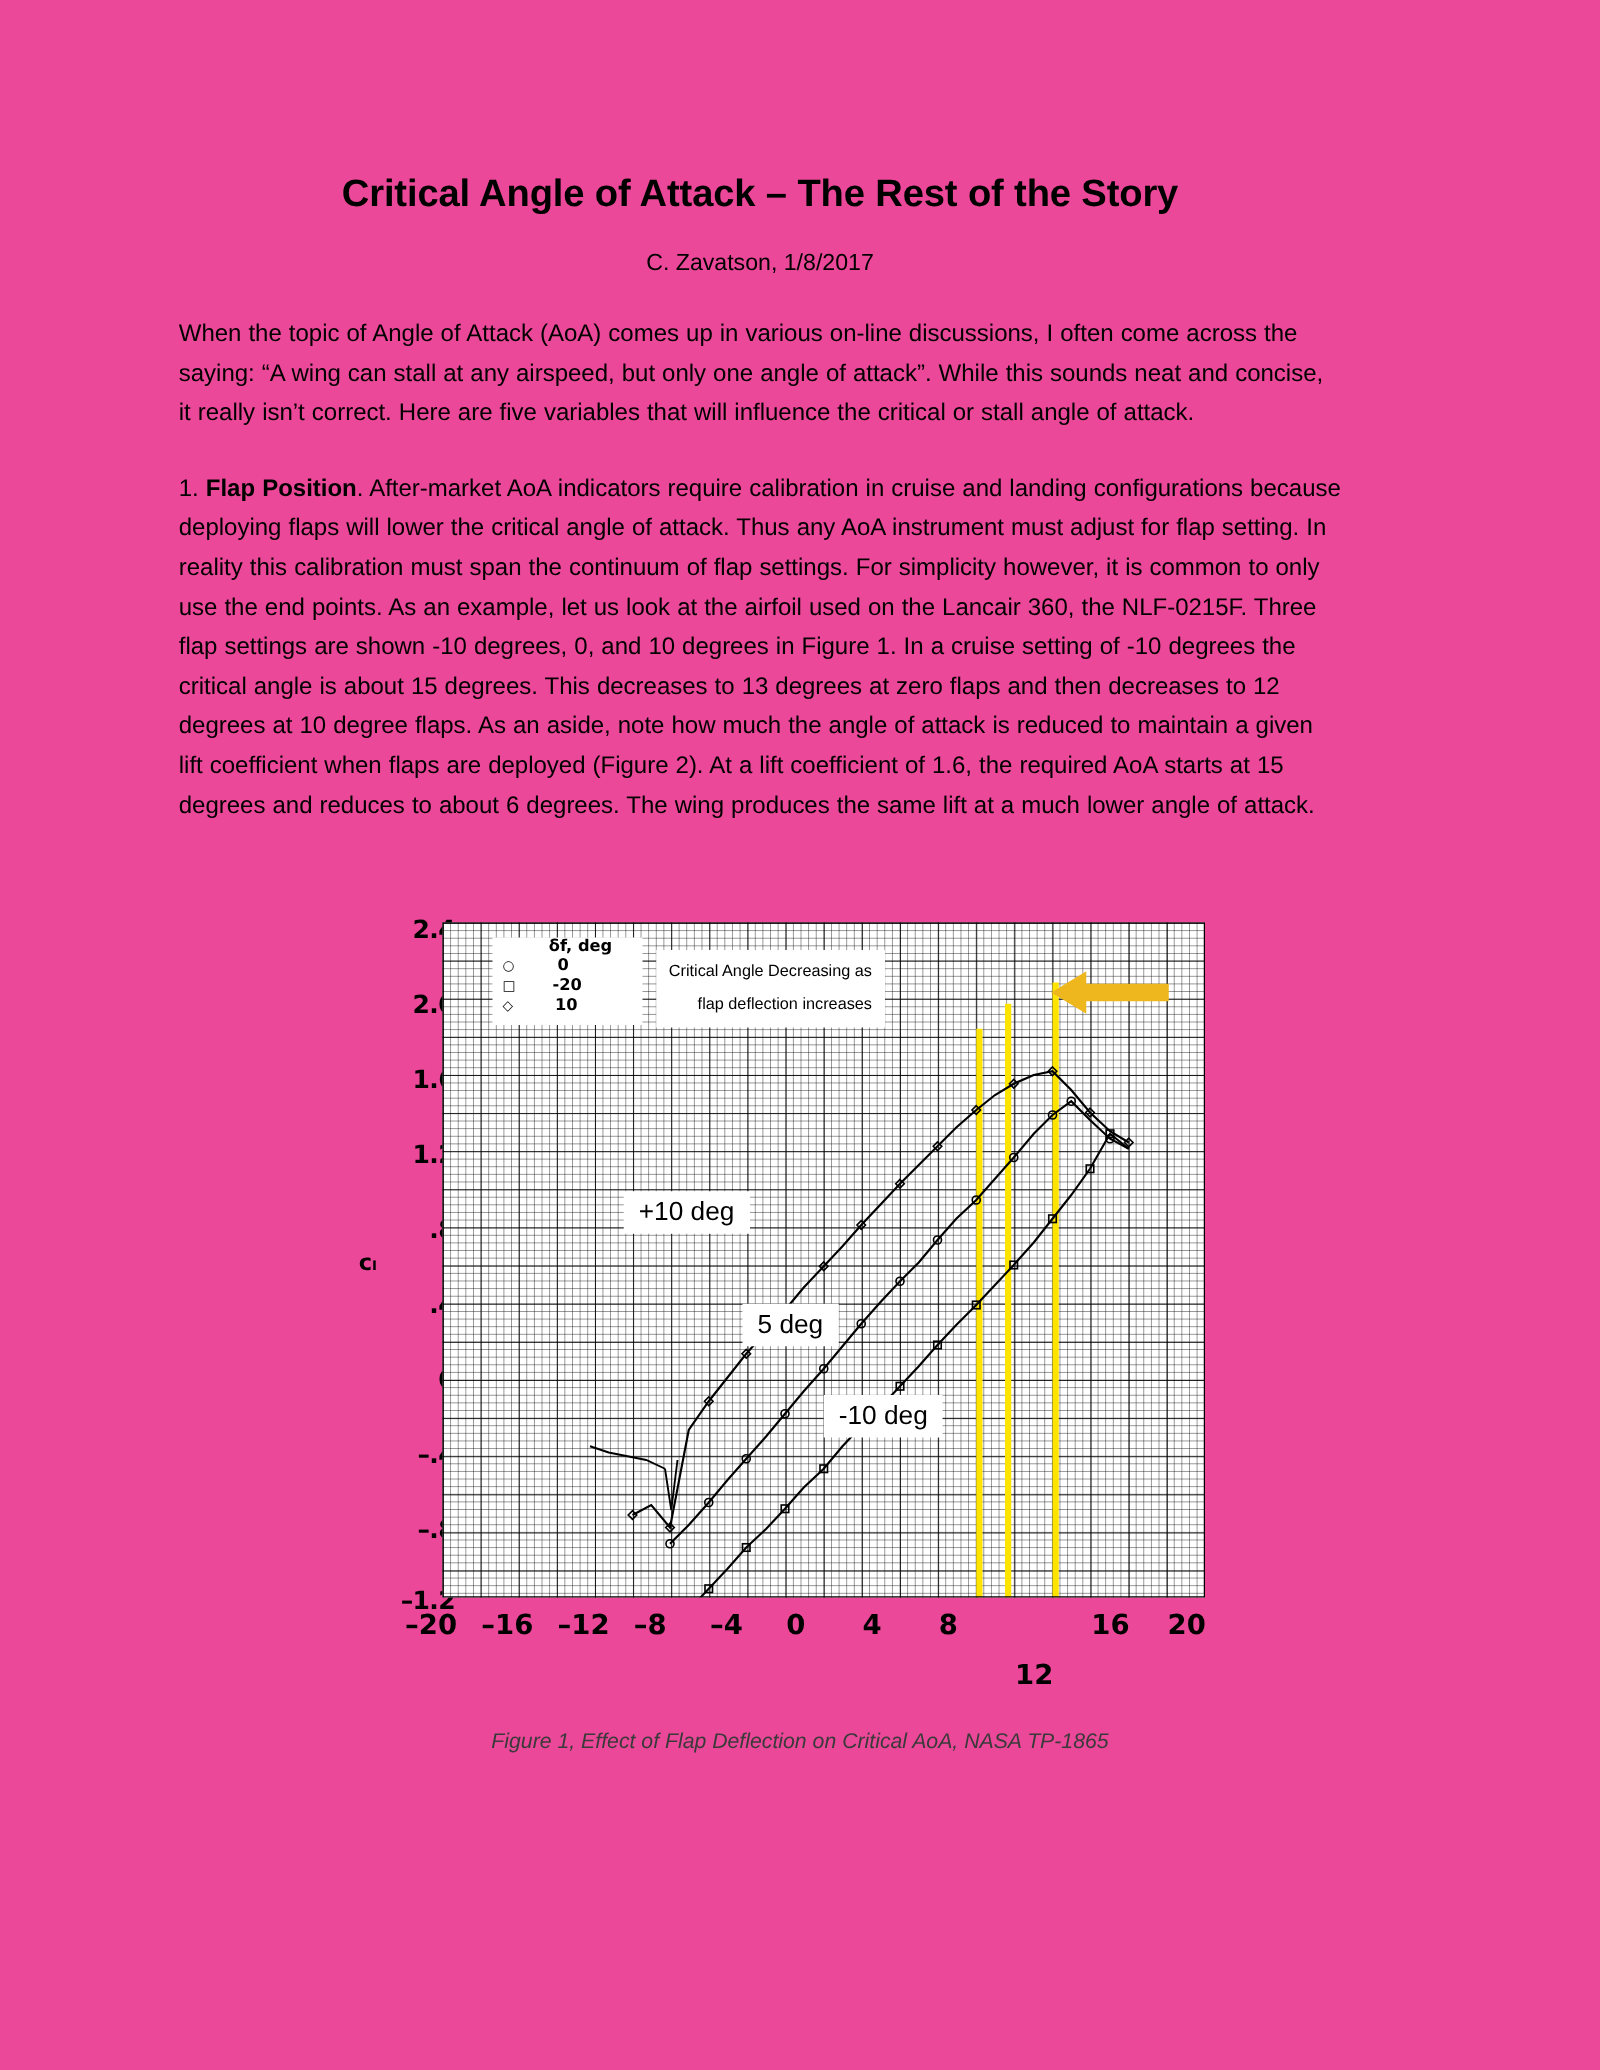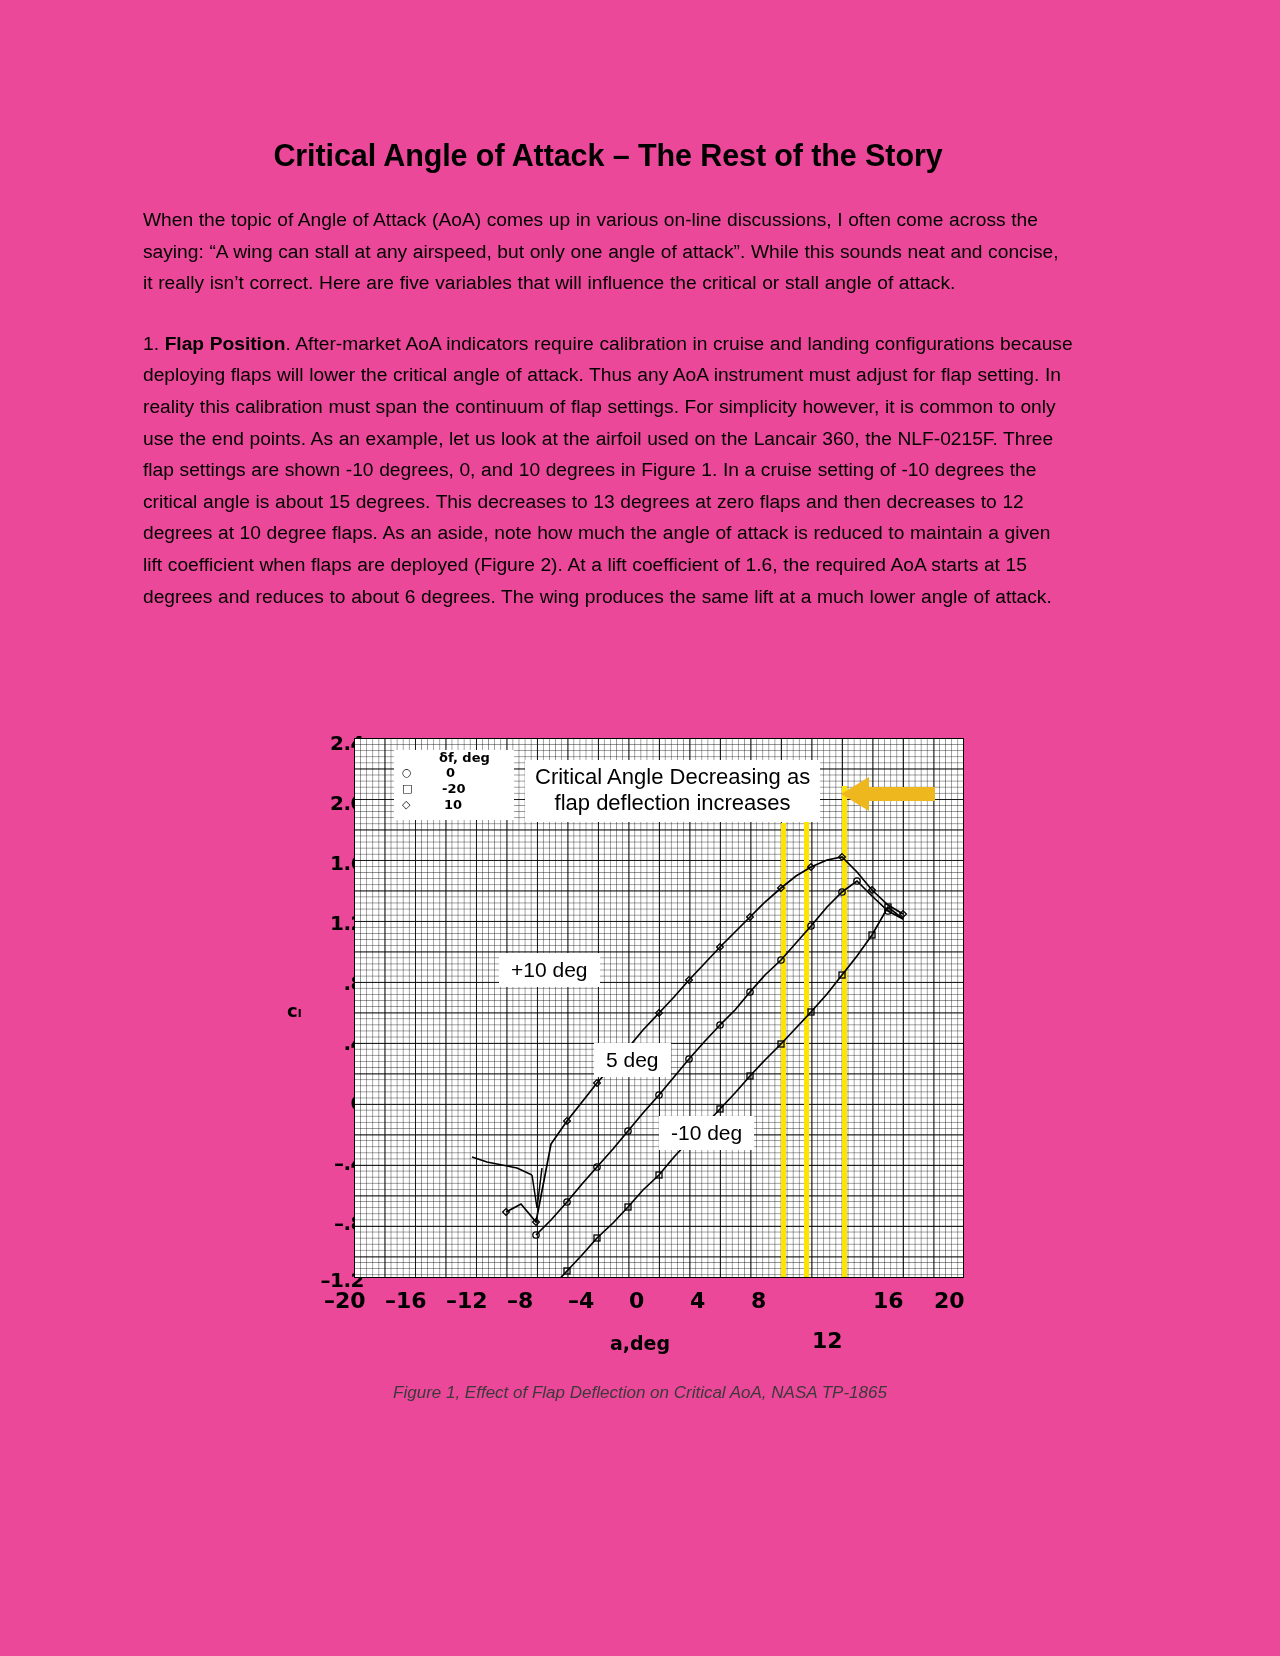--- a/index.html
+++ b/index.html
@@ -139,23 +139,23 @@
   }
   .yellowline {
     position: absolute;
     width: 5px;
     background: #FFE400;
     bottom: 0;
   }
   .callout {
     position: absolute;
     background: #ffffff;
-    font-size: 22px;
+    font-size: 13px;
     line-height: 26px;
-    text-align: center;
+    text-align: right;
     padding: 4px 10px 6px 10px;
     font-family: "Liberation Sans", sans-serif;
     white-space: nowrap;
   }
   .curve-tag {
     position: absolute;
     background: #ffffff;
     font-size: 21px;
     line-height: 24px;
     text-align: center;
@@ -199,20 +199,21 @@
     font-family: "Liberation Sans", sans-serif;
   }
 </style>
 </head>
 <body>
 
 <div class="page">
 
   <div class="content">
     <h1 class="doc-title">Critical Angle of Attack – The Rest of the Story</h1>
+    <div class="byline">C. Zavatson, 1/8/2017</div>
 
     <p class="body para1">When the topic of Angle of Attack (AoA) comes up in various on-line discussions, I often come across the saying: “A wing can stall at any airspeed, but only one angle of attack”.  While this sounds neat and concise, it really isn’t correct.  Here are five variables that will influence the critical or stall angle of attack.</p>
 
     <p class="body para2"><span>1. </span><span class="bold">Flap Position</span><span>. After-market AoA indicators require calibration in cruise and landing configurations because deploying flaps will lower the critical angle of attack. Thus any AoA instrument must adjust for flap setting.  In reality this calibration must span the continuum of flap settings.  For simplicity however, it is common to only use the end points.  As an example, let us look at the airfoil used on the Lancair 360, the NLF-0215F.  Three flap settings are shown -10 degrees, 0, and 10 degrees in Figure 1.  In a cruise setting of -10 degrees the critical angle is about 15 degrees.  This decreases to 13 degrees at zero flaps and then decreases to 12 degrees at 10 degree flaps.  As an aside, note how much the angle of attack is reduced to maintain a given lift coefficient when flaps are deployed (Figure 2).  At a lift coefficient of 1.6, the required AoA starts at 15 degrees and reduces to about 6 degrees.  The wing produces the same lift at a much lower angle of attack.</span></p>
   </div>
 
   <div class="figure-wrap">
     <div class="figure">
 
       <div class="ylab" style="top:3px;   right:626px;">2.4</div>
@@ -333,19 +334,18 @@
       <div class="xlab" style="left:156px; top:560px; width:60px;">–12</div>
       <div class="xlab" style="left:217px; top:560px; width:60px;">–8</div>
       <div class="xlab" style="left:278px; top:560px; width:60px;">–4</div>
       <div class="xlab" style="left:339px; top:560px; width:60px;">0</div>
       <div class="xlab" style="left:400px; top:560px; width:60px;">4</div>
       <div class="xlab" style="left:461px; top:560px; width:60px;">8</div>
       <div class="xlab" style="left:522px; top:560px; width:60px;margin-top:40px;">12</div>
       <div class="xlab" style="left:583px; top:560px; width:60px;">16</div>
       <div class="xlab" style="left:644px; top:560px; width:60px;">20</div>
 
-      <div class="xaxis-title" style="top:604px;">a,deg</div>
     </div>
   </div>
 
   <div class="caption">Figure 1, Effect of Flap Deflection on Critical AoA, NASA TP-1865</div>
 
 </div>
 
 </body></html>

